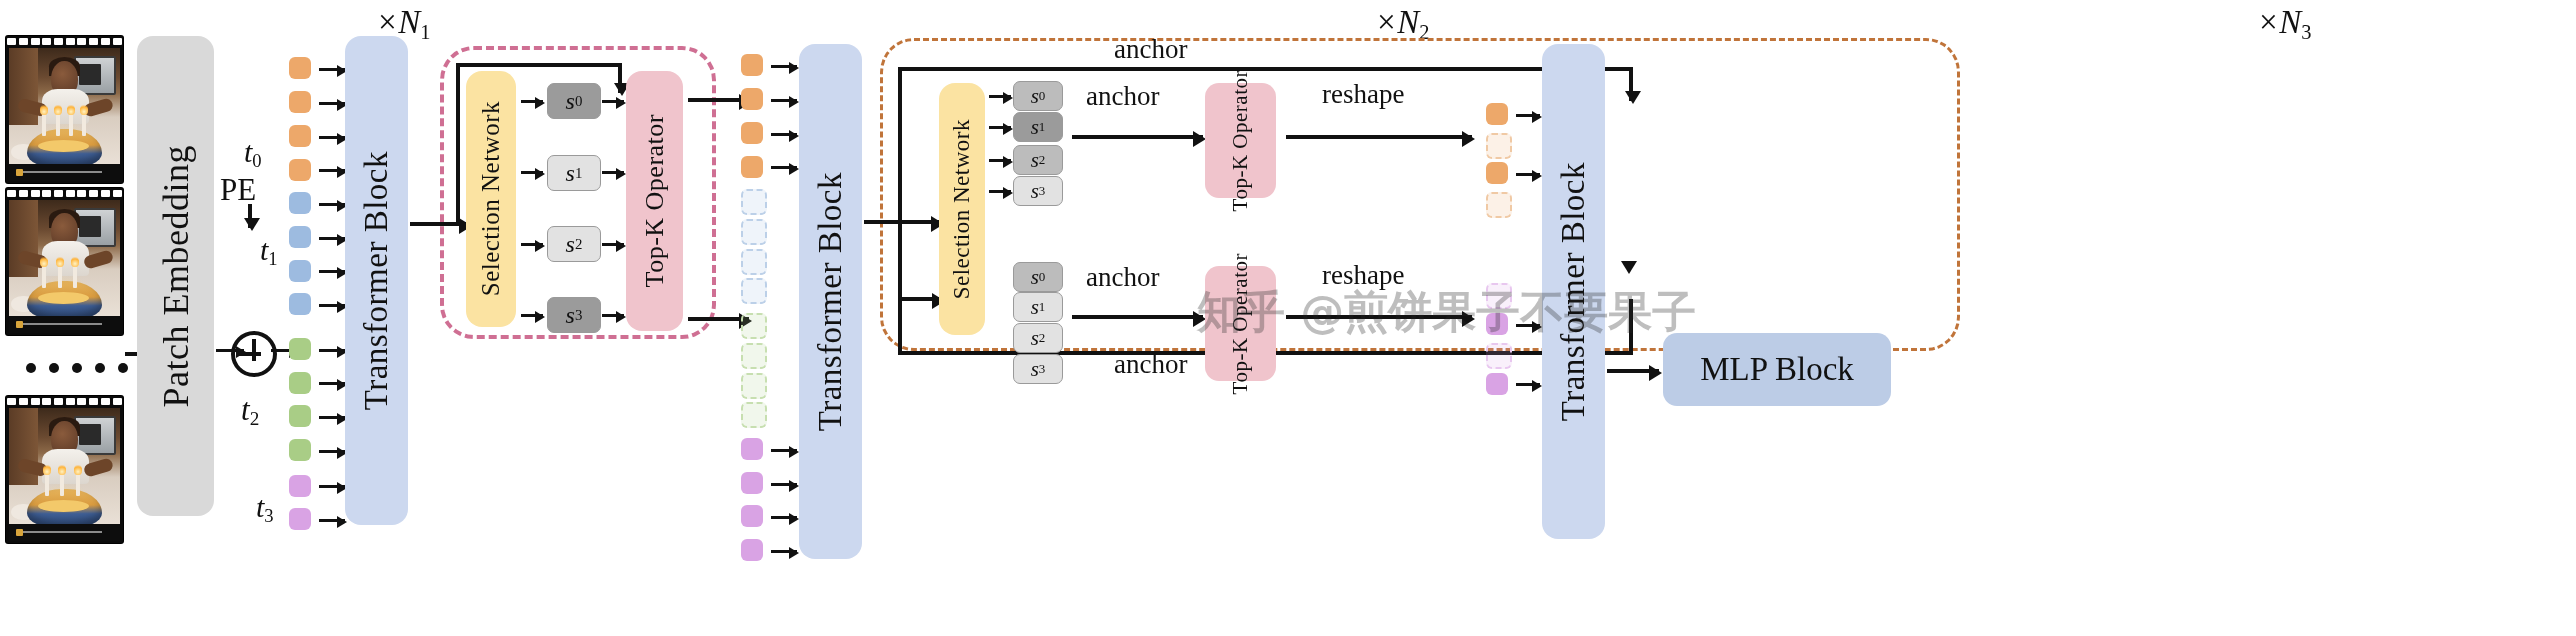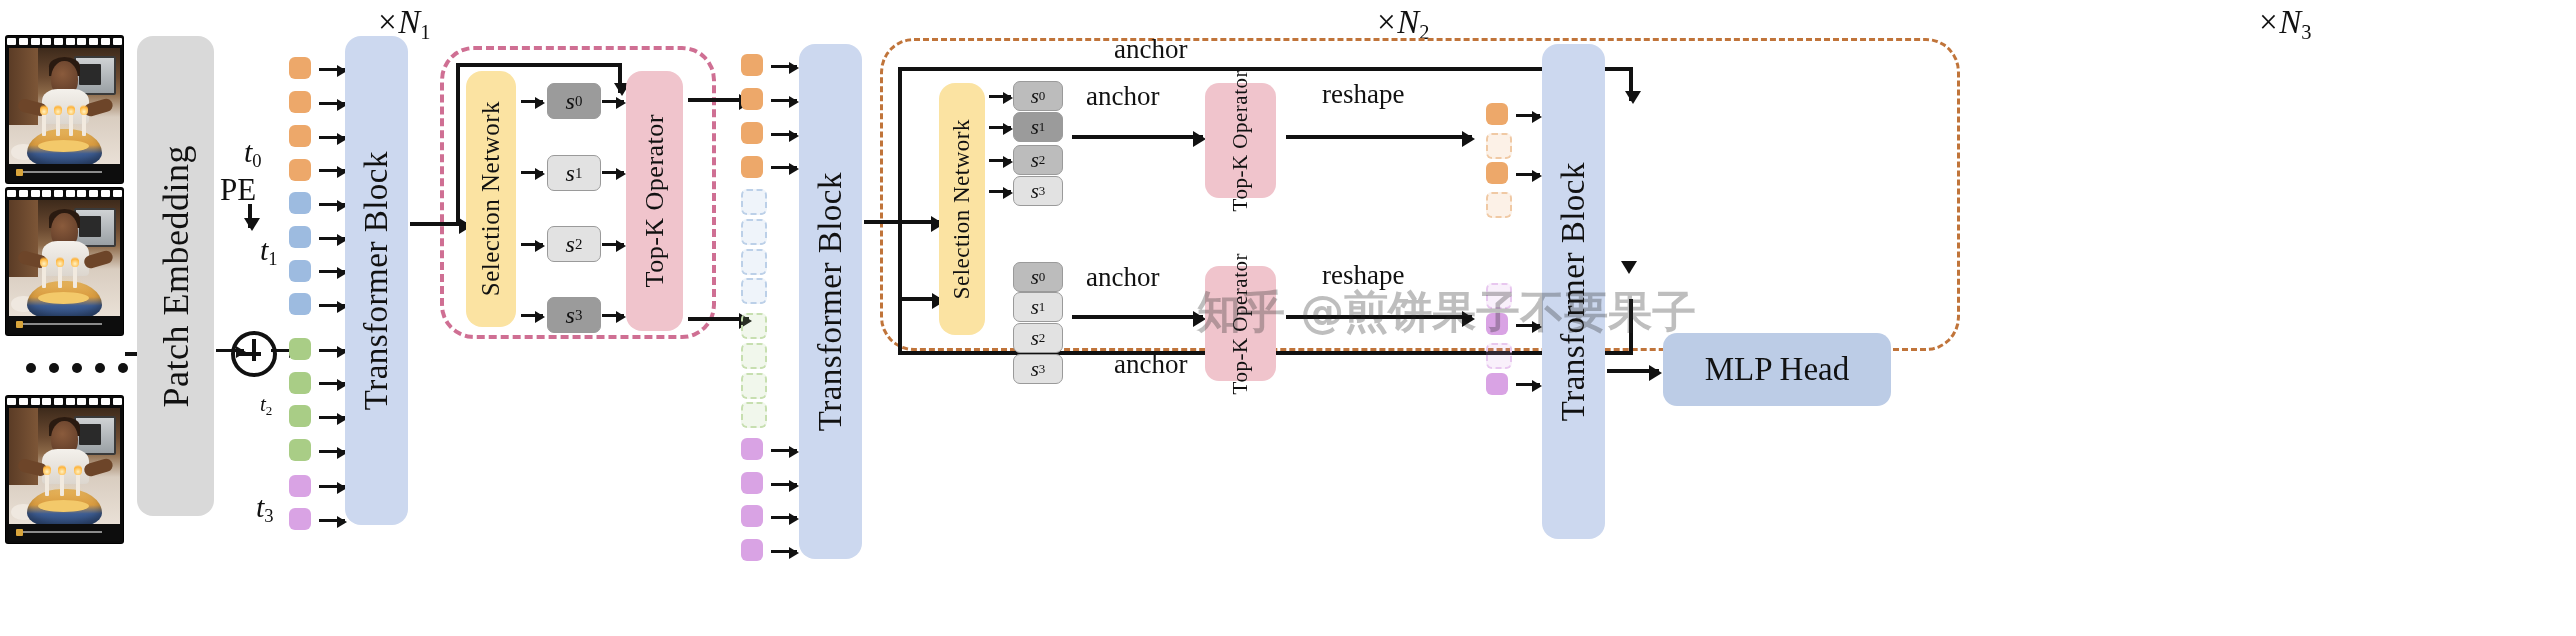--- a/index.html
+++ b/index.html
@@ -240,21 +240,21 @@
 
   <div class="txt pe" style="left:220px;top:172px;">PE</div>
   <div class="arD" style="left:248px;top:204px;height:24px;"></div>
   <div class="ar sm" style="left:216px;top:349px;width:28px;"></div>
   <div class="oplus" style="left:231px;top:331px;"></div>
   <div class="ar sm" style="left:271px;top:349px;width:26px;"></div>
 
   <div class="abs">
     <div class="txt mathit" style="left:244px;top:135px;font-size:30px;">t<span class="sub">0</span></div>
     <div class="txt mathit" style="left:260px;top:233px;font-size:30px;">t<span class="sub">1</span></div>
-    <div class="txt mathit" style="left:260px;top:392px;font-size:21px;">t<span class="sub">2</span></div>
+    <div class="txt mathit" style="left:241px;top:392px;font-size:31px;">t<span class="sub">2</span></div>
     <div class="txt mathit" style="left:256px;top:490px;font-size:30px;">t<span class="sub">3</span></div>
 
     <div class="tok o" style="left:289px;top:57px;"></div>
     <div class="tok o" style="left:289px;top:91px;"></div>
     <div class="tok o" style="left:289px;top:125px;"></div>
     <div class="tok o" style="left:289px;top:159px;"></div>
     <div class="tok b" style="left:289px;top:192px;"></div>
     <div class="tok b" style="left:289px;top:226px;"></div>
     <div class="tok b" style="left:289px;top:260px;"></div>
     <div class="tok b" style="left:289px;top:293px;"></div>
@@ -432,19 +432,19 @@
   <div class="txt nlab mathit" style="left:2257px;top:4px;">
     <span>×N</span><span class="sub">3</span>
   </div>
 
   <div class="vbox blue" style="left:1542px;top:44px;width:63px;height:495px;">
     <span class="vlabel" style="font-size:33px;">Transformer  Block</span>
   </div>
 
   <div class="ar" style="left:1607px;top:369px;width:52px;"></div>
   <div class="hbox blue2" style="left:1663px;top:333px;width:228px;height:73px;">
-    <span style="font-size:33px;">MLP  Head</span>
+    <span style="font-size:33px;">MLP  Block</span>
   </div>
 
   <div class="wm" style="left:1197px;top:283px;">知乎 @煎饼果子不要果子</div>
 
 </div>
 
 
 </body></html>

